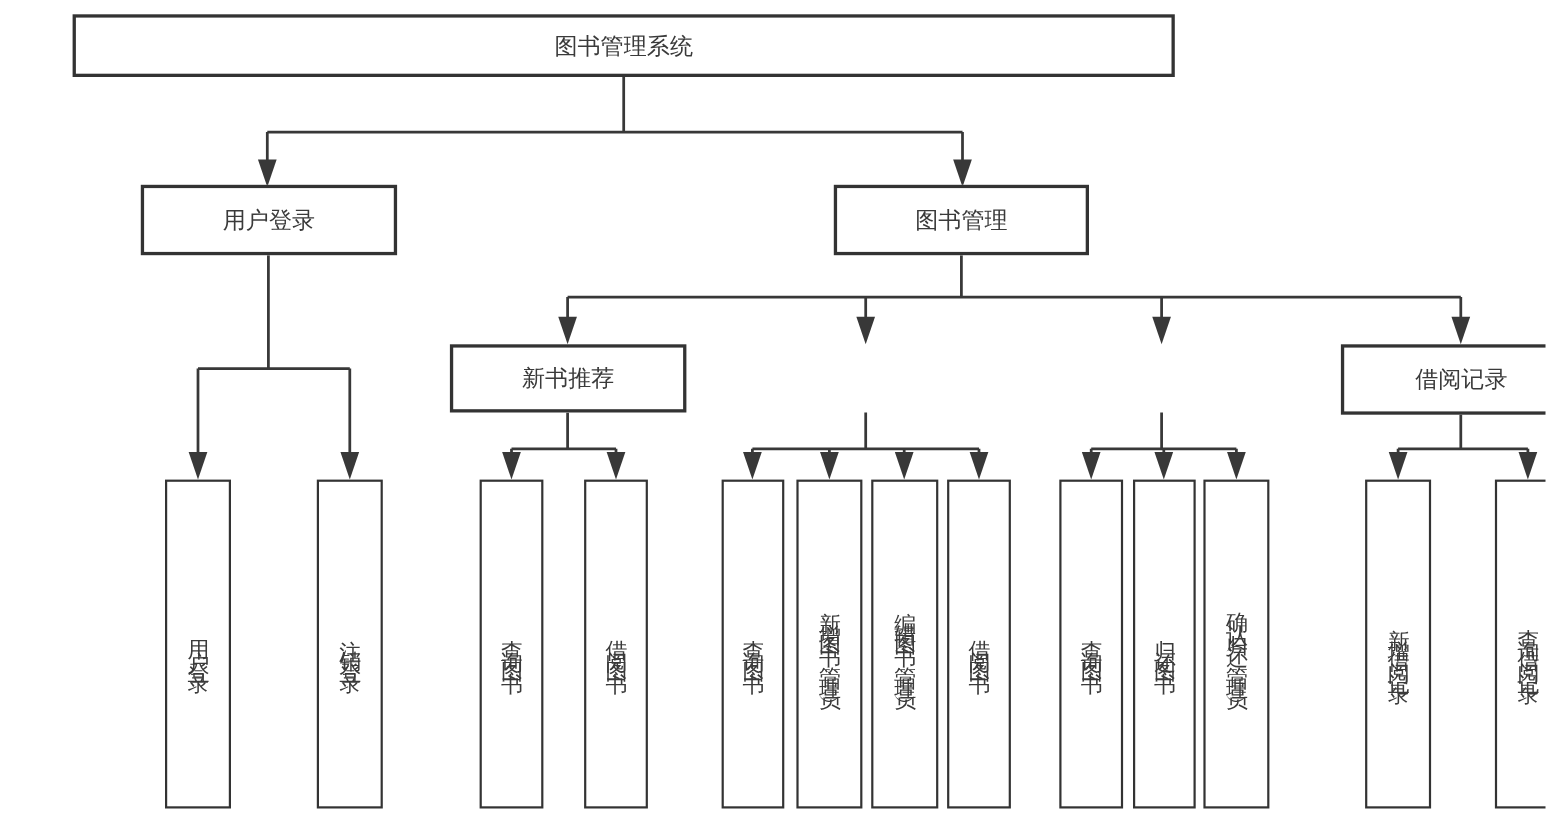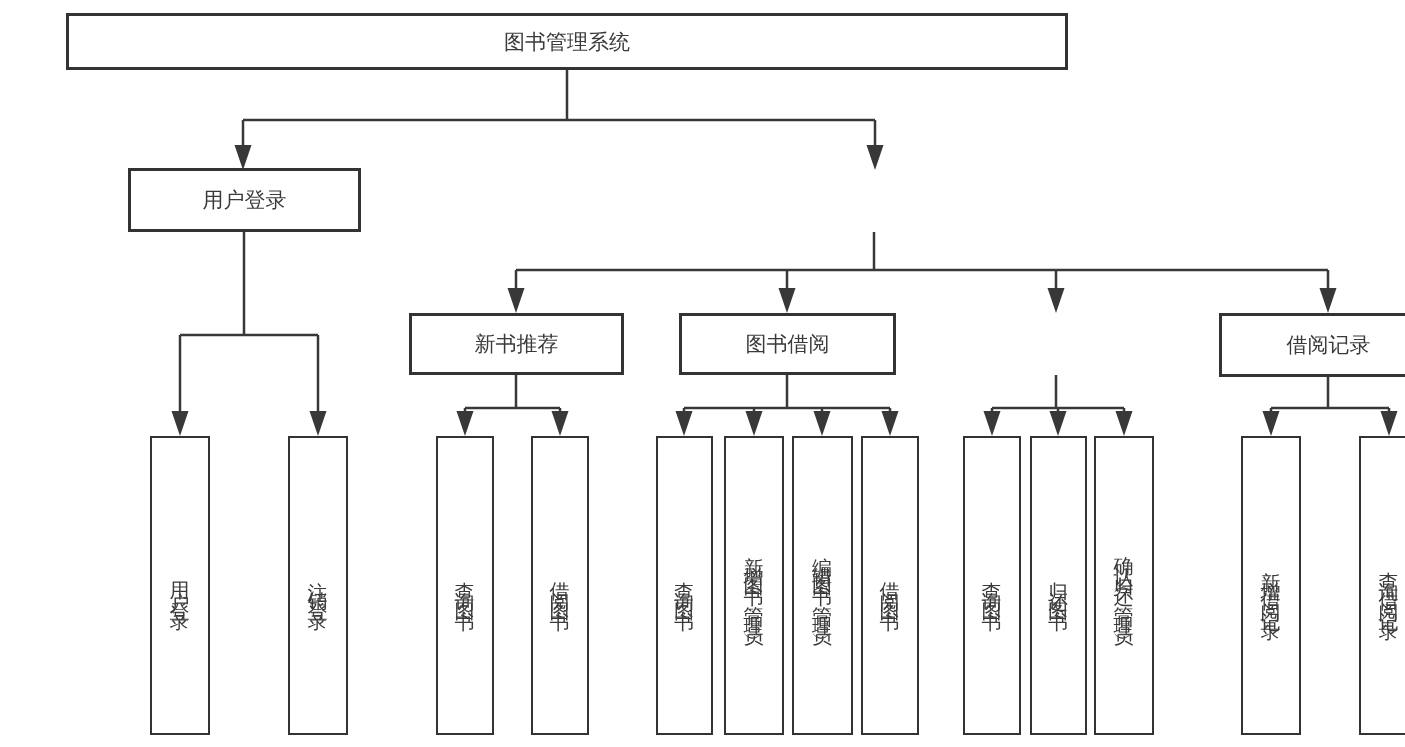--- a/index.html
+++ b/index.html
@@ -106,26 +106,26 @@
     </g>
   </svg>
 
   <div class="hbox" style="left:20px; top:13px; width:1002px; height:57px;">
     <span>图书管理系统</span>
   </div>
 
   <div class="hbox" style="left:82px; top:168px; width:233px; height:64px;">
     <span>用户登录</span>
   </div>
+  <div class="hbox" style="left:712px; top:168px; width:232px; height:64px;">
+    <span>图书管理</span>
+  </div>
 
   <div class="hbox" style="left:363px; top:313px; width:215px; height:62px;justify-content:center;">
     <span>新书推荐</span>
-  </div>
-  <div class="hbox" style="left:633px; top:313px; width:217px; height:62px;">
-    <span>图书借阅</span>
   </div>
   <div class="hbox" style="left:1173px; top:313px; width:219px; height:64px;">
     <span>借阅记录</span>
   </div>
 
   <div class="vbox" style="left:104px; top:436px; width:60px; height:299px;">
     <span class="vtext">用户登录</span>
   </div>
   <div class="vbox" style="left:242px; top:436px; width:60px; height:299px;">
     <span class="vtext">注销登录</span>

